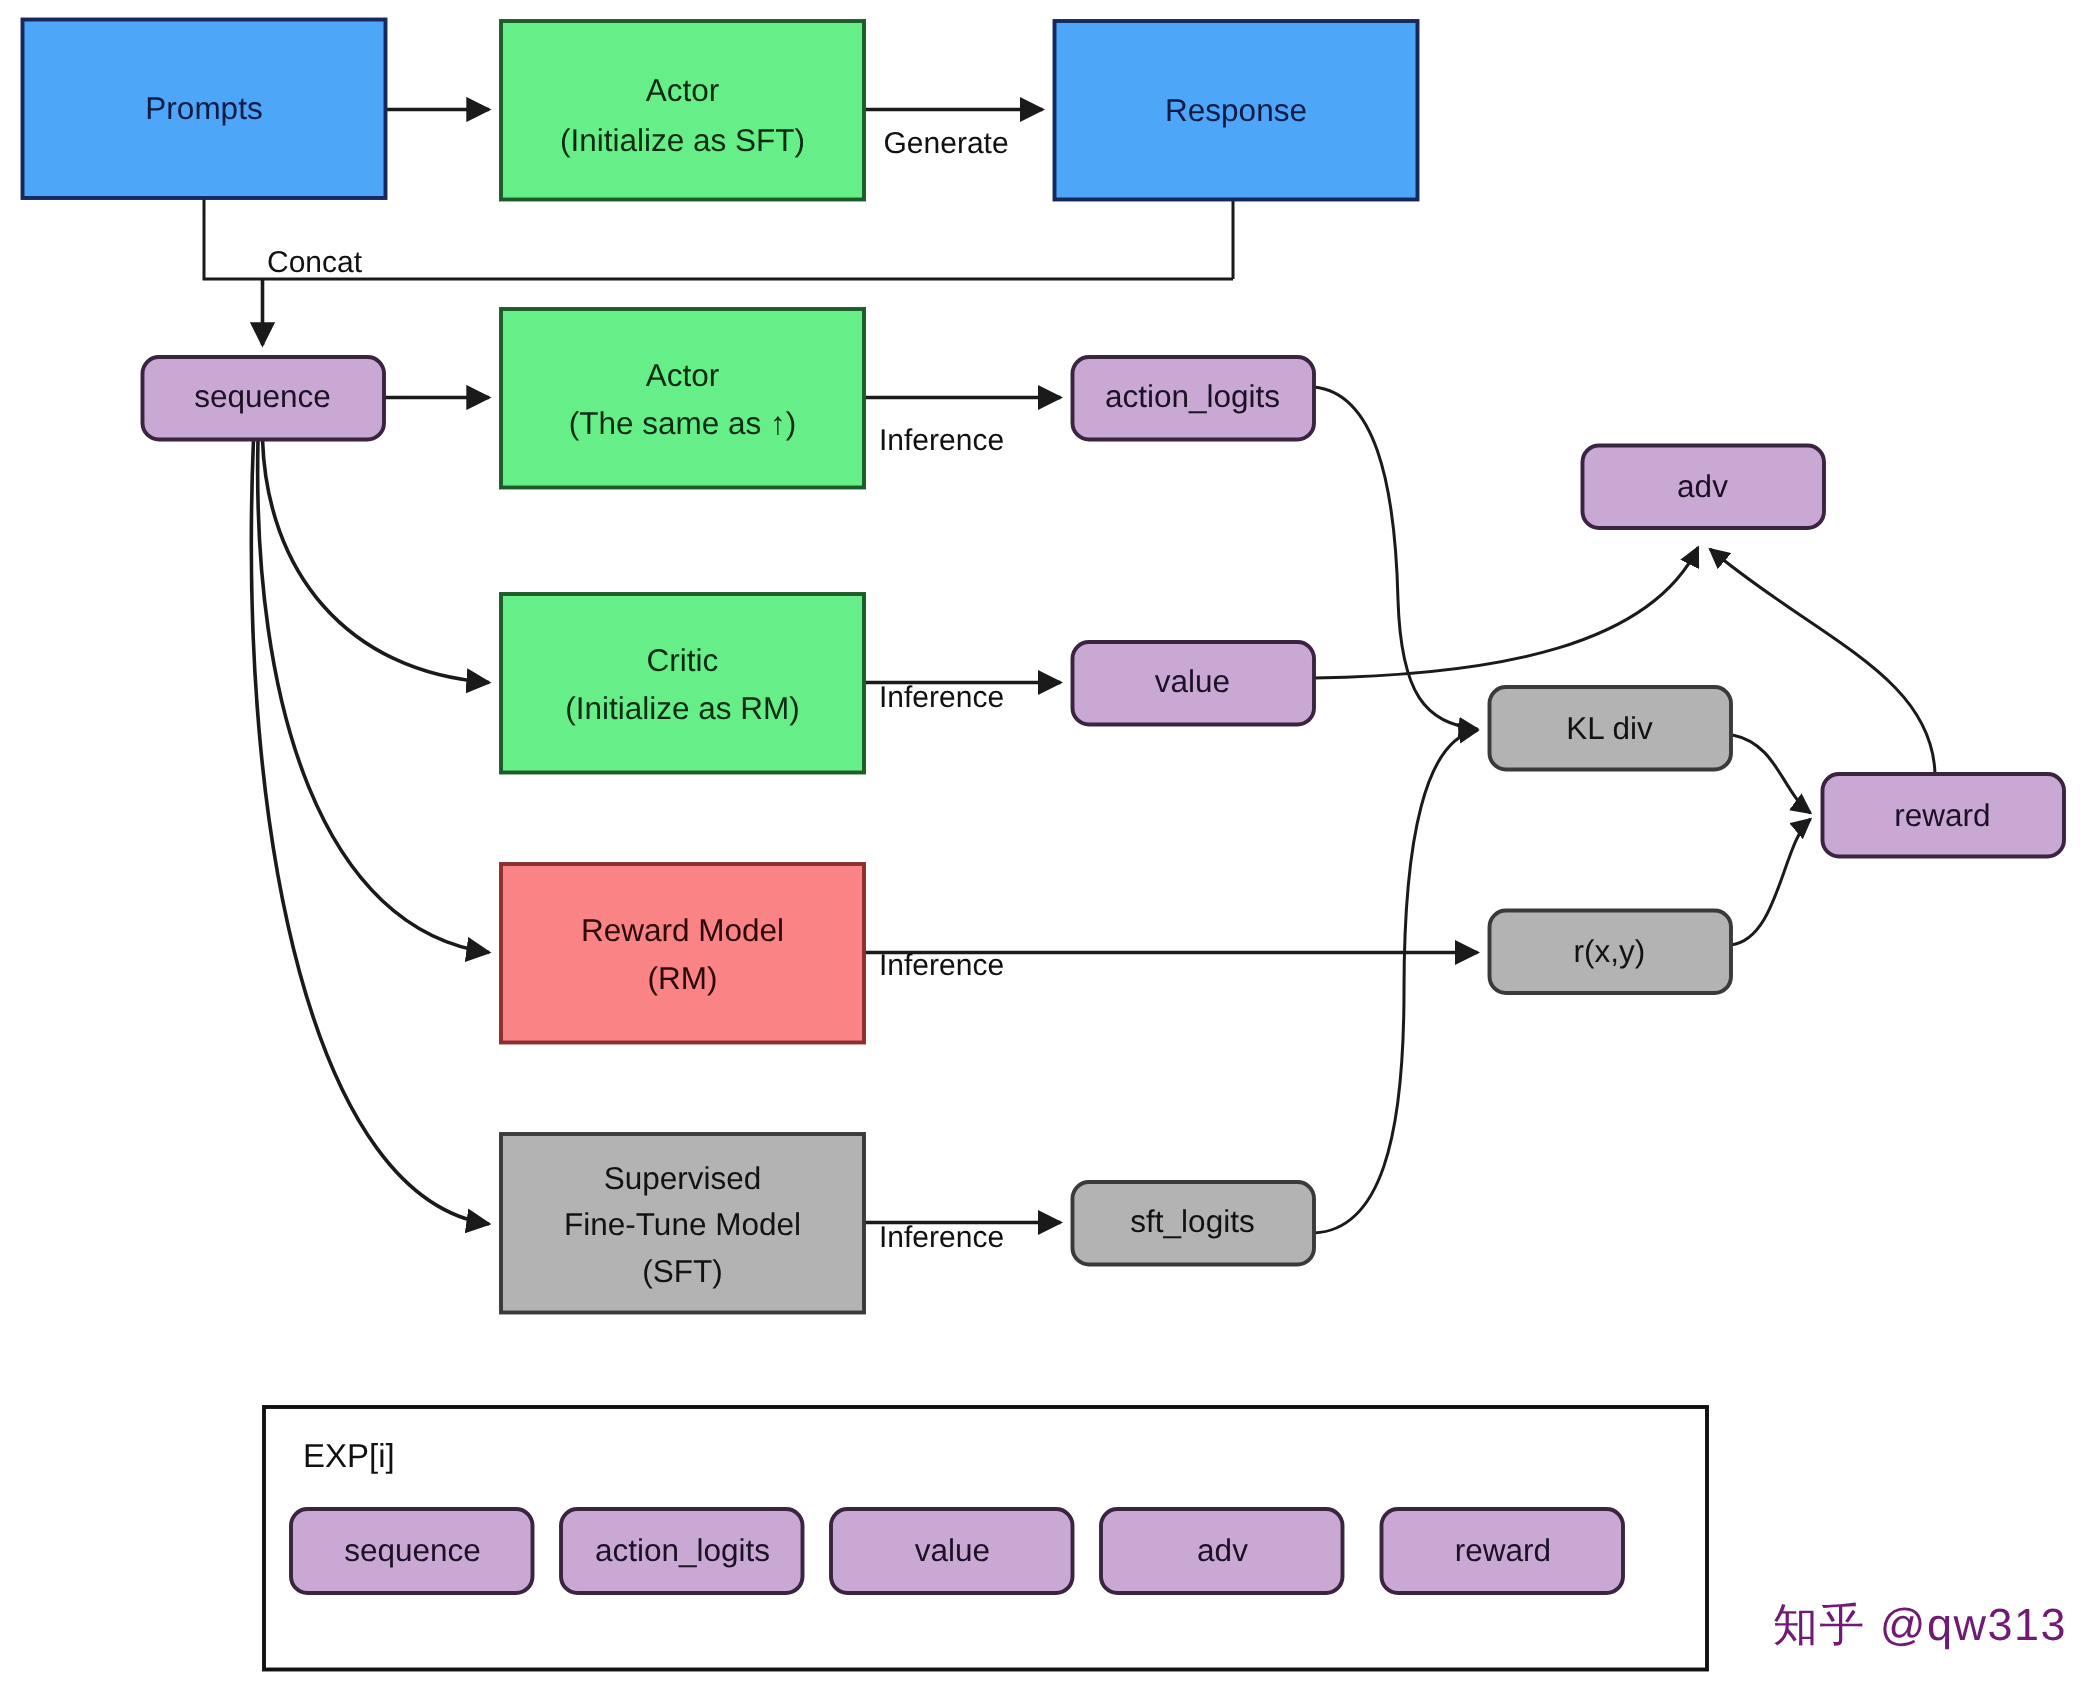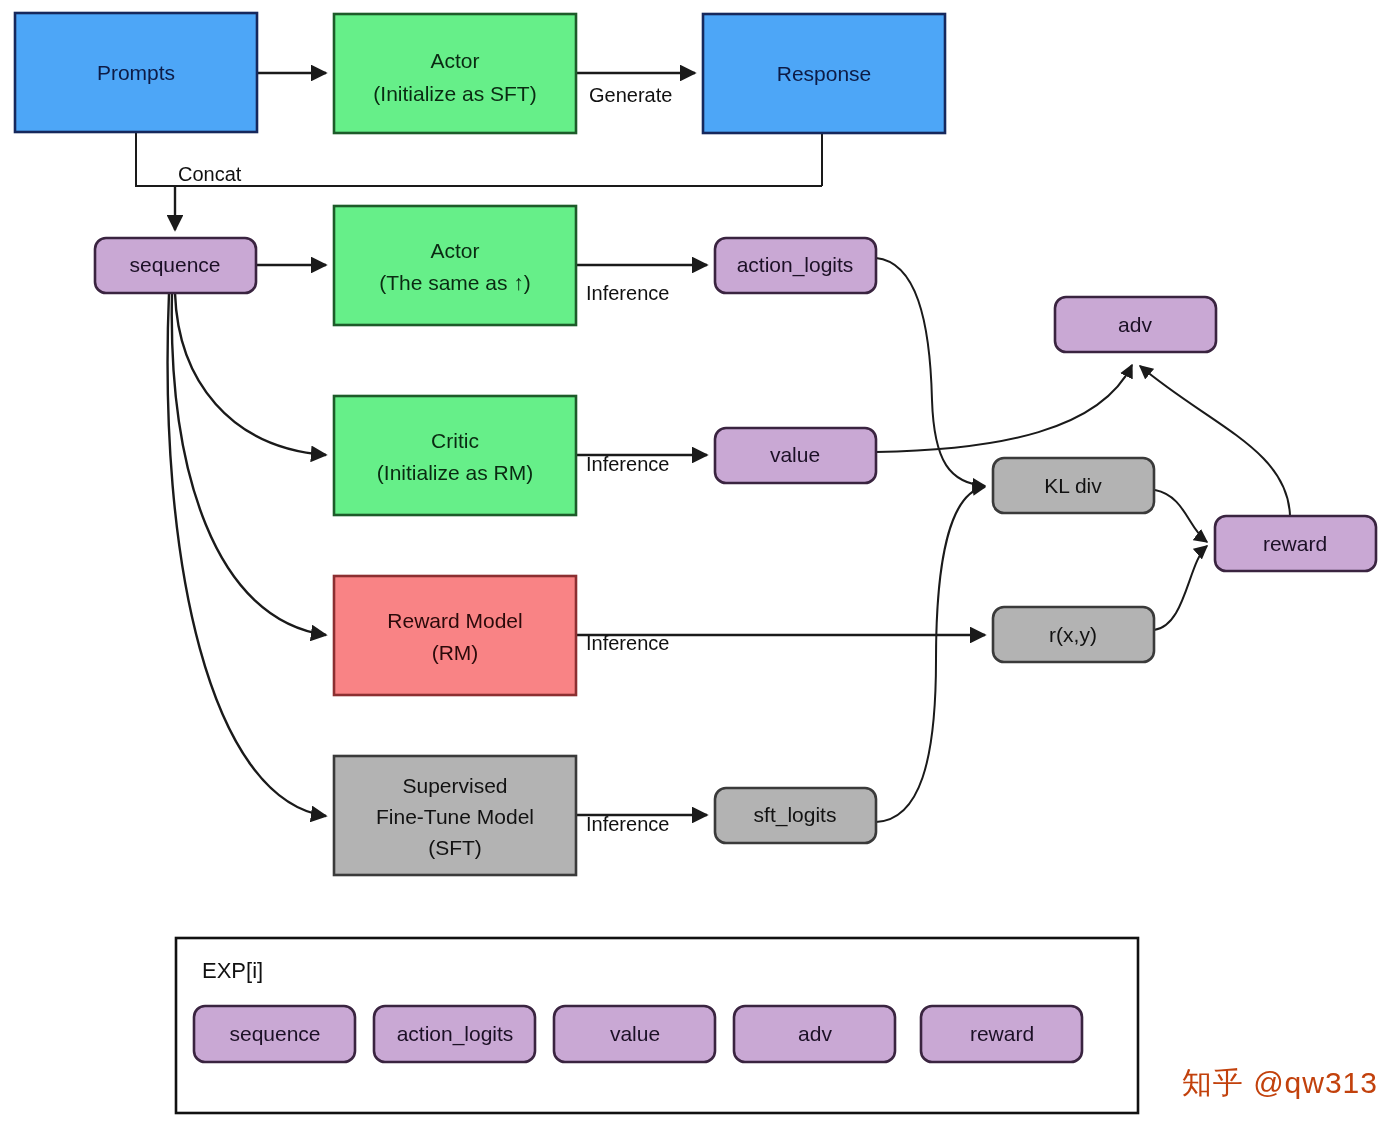--- a/index.html
+++ b/index.html
@@ -84,21 +84,21 @@
     fill: #111111;
     text-anchor: start;
     dominant-baseline: middle;
   }
   .watermark {
     position: absolute;
     right: 14px;
     bottom: 28px;
     font-family: "Liberation Sans", sans-serif;
     font-size: 30px;
-    color: #c2410c;
+    color: #701a75;
     letter-spacing: 1px;
     white-space: nowrap;
     user-select: none;
     pointer-events: none;
   }
 </style>
 </head>
 <body>
 
 <div id="diagram-root">

